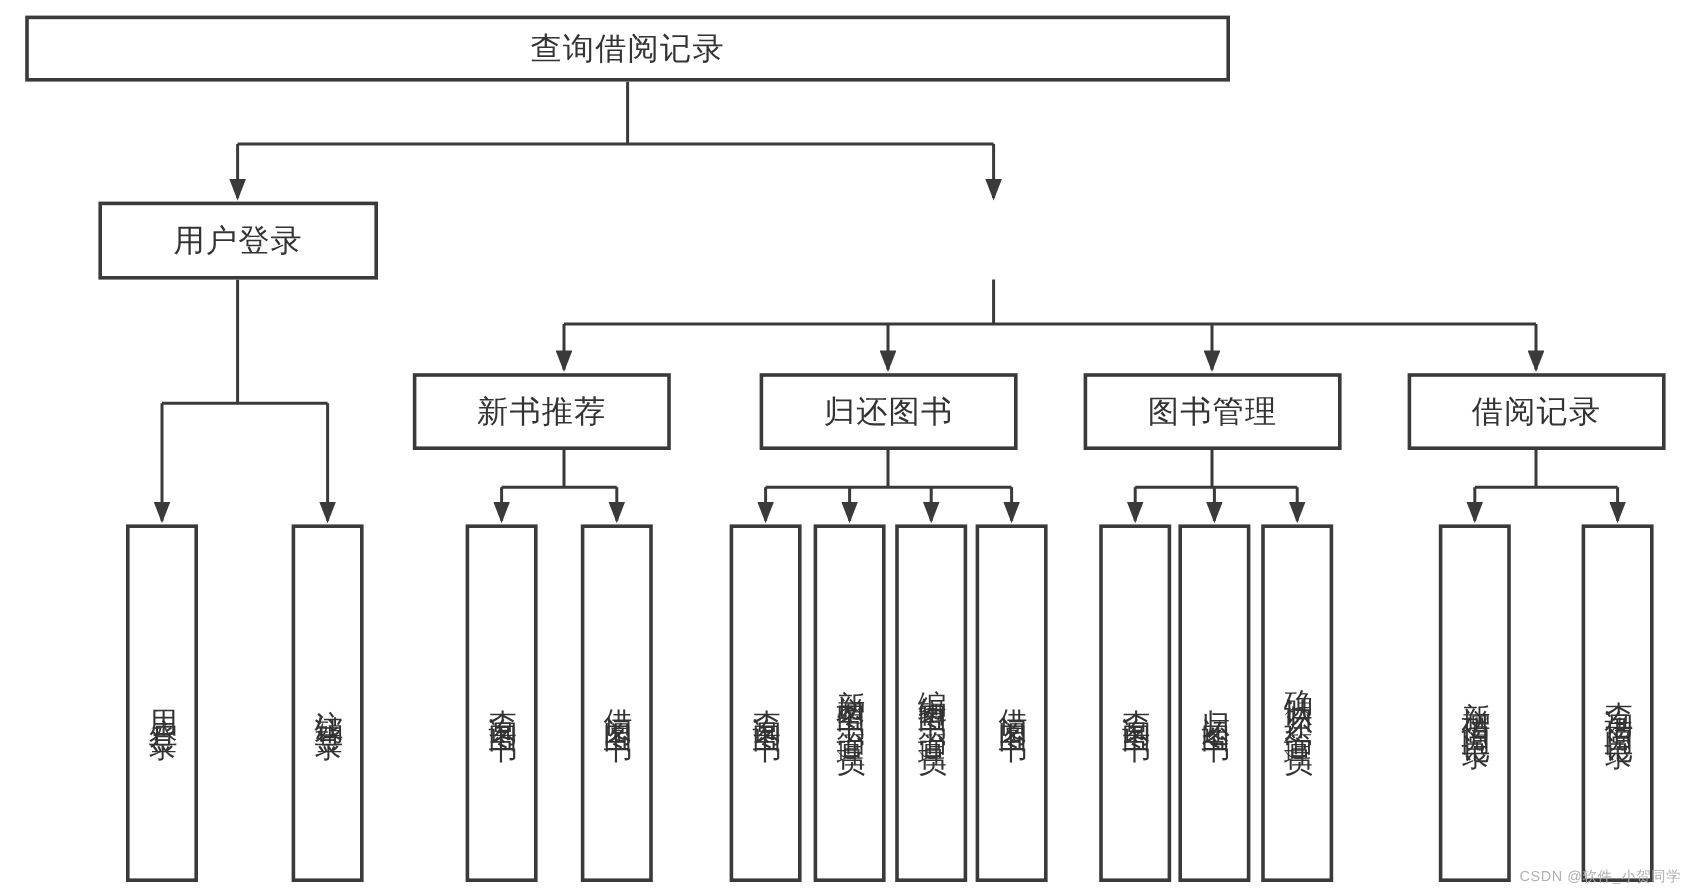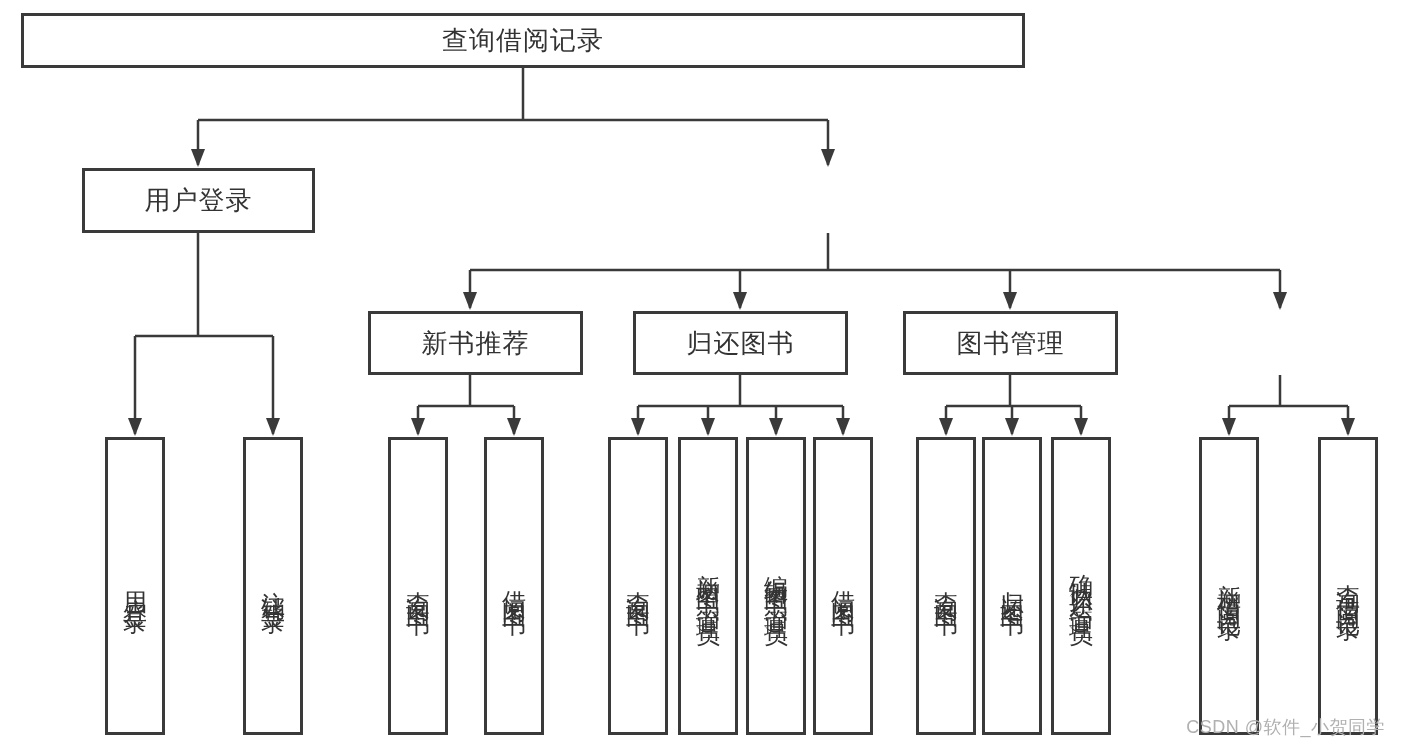--- a/index.html
+++ b/index.html
@@ -34,23 +34,23 @@
   .box.v { top: 437px; width: 60px; height: 298px; }
   .vtext {
     writing-mode: vertical-rl;
     text-orientation: mixed;
     font-size: 24px;
     line-height: 1;
     letter-spacing: 7px;
   }
   .watermark {
     position: absolute;
-    right: 20px;
+    right: 4px;
     bottom: 8px;
-    font-size: 18px;
+    font-size: 12px;
     letter-spacing: 0.5px;
     color: var(--watermark, #b0b0b0);
   }
 </style>
 </head>
 <body>
 
 <div class="stage">
 
   <svg class="wires" width="1405" height="747" viewBox="0 0 1405 747">
@@ -93,23 +93,24 @@
       <path d="M1280,375 V406 M1229,406 H1348"></path>
       <path d="M1229,406 V434" marker-end="url(#arw)"></path>
       <path d="M1348,406 V434" marker-end="url(#arw)"></path>
     </g>
   </svg>
 
   <div class="box h root">查询借阅记录</div>
 
   <div class="box h h1" style="left:82px">用户登录</div>
 
-  <div class="box h h2" style="left:368px">新书推荐</div>
+  <div class="box h h2" style="left:344px">新书推荐</div>
   <div class="box h h2" style="left:633px">归还图书</div>
   <div class="box h h2" style="left:903px">图书管理</div>
+  <div class="box h h2" style="left:1173px">借阅记录</div>
 
   <div class="box v" style="left:105px">
     <span class="vtext">用户登录</span>
   </div>
   <div class="box v" style="left:243px">
     <span class="vtext">注销登录</span>
   </div>
 
   <div class="box v" style="left:388px">
     <span class="vtext">查询图书</span>

